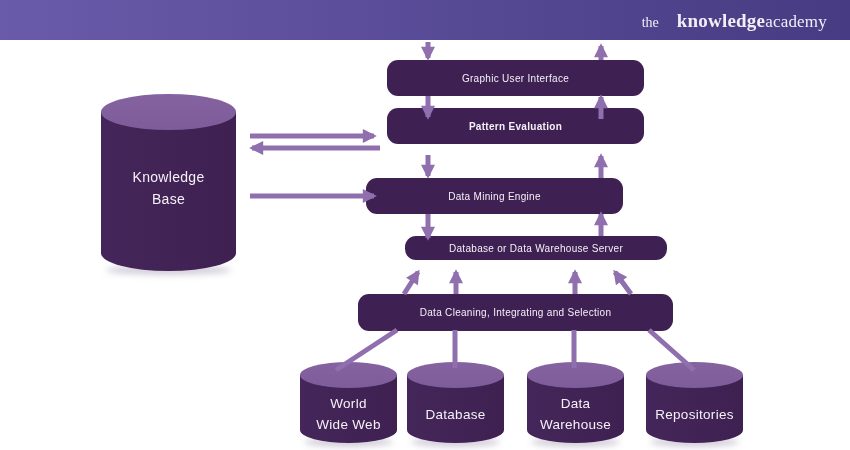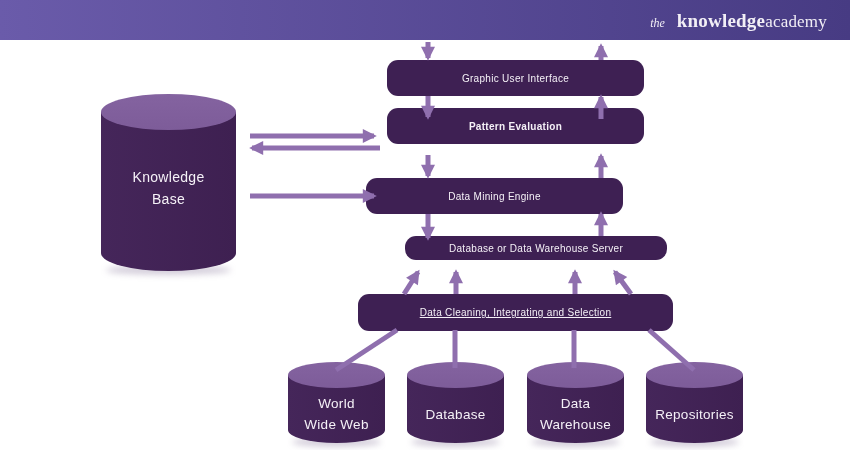--- a/index.html
+++ b/index.html
@@ -9,51 +9,51 @@
   }
   *{margin:0;padding:0;box-sizing:border-box;}
   body{font-family:"Liberation Sans",sans-serif;background:#ffffff;}
   .stage{position:relative;width:850px;height:450px;background:#ffffff;overflow:hidden;}
 
   
   .header{position:absolute;left:0;top:0;width:850px;height:40px;
     background:linear-gradient(90deg,var(--header-start),var(--header-end));
     display:flex;align-items:center;justify-content:flex-end;padding-right:23px;}
   .logo{color:#F2EFF6;font-family:"Liberation Serif",serif;white-space:nowrap;line-height:1;}
-  .logo .the{font-style:italic;font-size:12px;margin-right:12px;}
+  .logo .the{font-size:14px;margin-right:18px;}
   .logo .kn{font-weight:700;font-size:19px;letter-spacing:.2px;}
   .logo .ac{font-weight:400;font-size:17px;letter-spacing:.2px;}
 
   
   .pbox{position:absolute;background:var(--box);border-radius:11px;color:var(--box-text);
     display:flex;align-items:center;justify-content:center;font-size:10px;letter-spacing:.3px;z-index:2;}
   .b1{left:387px;top:60px;width:257px;height:36px;}
   .b2{left:387px;top:108px;width:257px;height:36px;font-weight:bold;}
   .b3{left:366px;top:178px;width:257px;height:36px;}
   .b4{left:385px;top:236px;width:262px;height:24px;margin-left:20px;}
-  .b5{left:358px;top:294px;width:315px;height:37px;text-decoration:underline;}
+  .b5{left:358px;top:294px;width:315px;height:37px;}
 
   
   .cylinder{position:absolute;z-index:2;}
   .cyl-shadow{position:absolute;left:4%;right:4%;bottom:-4px;height:10px;border-radius:50%;
     background:rgba(109,88,131,.30);filter:blur(3px);z-index:0;}
   .cyl-body{position:absolute;left:0;width:100%;background:linear-gradient(90deg,var(--cyl-body),var(--cyl-body-dark));z-index:1;}
   .cyl-top{position:absolute;left:0;top:0;width:100%;border-radius:50%;
     background:linear-gradient(180deg,#8463A0,var(--cyl-top));z-index:2;}
   .cyl-label{position:absolute;left:0;width:100%;z-index:3;color:#F5F1F7;text-align:center;
     font-size:13.5px;line-height:1.55;letter-spacing:.3px;}
   .kb{left:101px;top:94px;width:135px;height:177px;}
   .kb .cyl-top{height:36px;}
   .kb .cyl-body{top:18px;bottom:0;border-radius:0 0 50% 50% / 0 0 18px 18px;}
   .kb .cyl-label{top:72px;font-size:14px;line-height:1.6;}
   .src{width:97px;height:81px;top:362px;}
   .src .cyl-top{height:26px;}
   .src .cyl-body{top:13px;bottom:0;border-radius:0 0 50% 50% / 0 0 13px 13px;}
   .src .cyl-label{top:30px;display:flex;flex-direction:column;justify-content:center;height:46px;}
-  .c1{left:288px;padding-left:25px;} .c2{left:407px;} .c3{left:527px;} .c4{left:646px;}
+  .c1{left:300px;padding-left:25px;} .c2{left:407px;} .c3{left:527px;} .c4{left:646px;}
 
   
   .arrows{position:absolute;left:0;top:0;width:850px;height:450px;z-index:3;pointer-events:none;}
   .arrows line{stroke:var(--arrow);stroke-width:5;}
   .arrows .head{fill:var(--arrow);}
 </style>
 </head>
 <body>
 
 <div class="stage">

